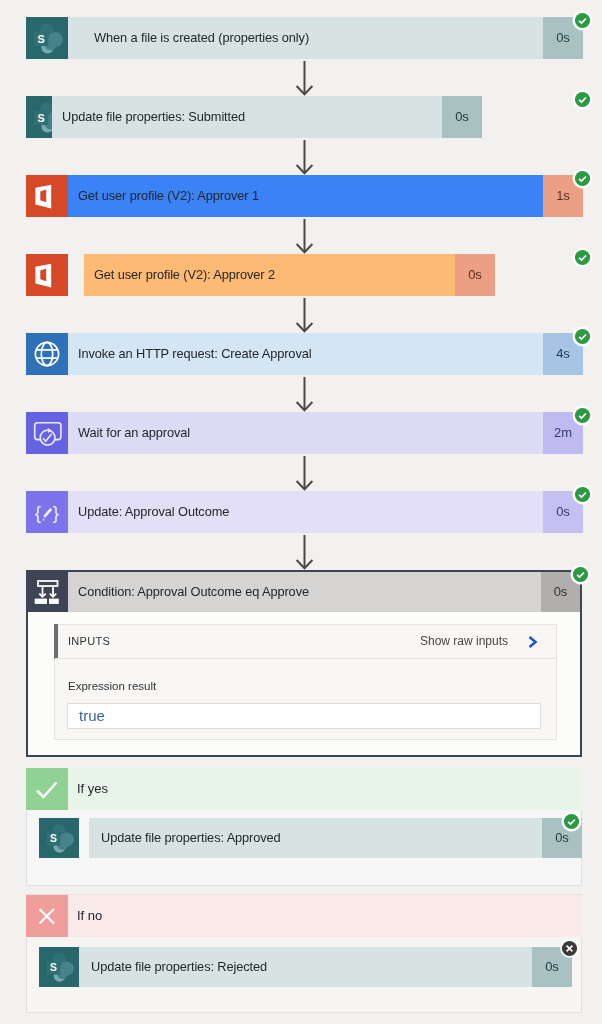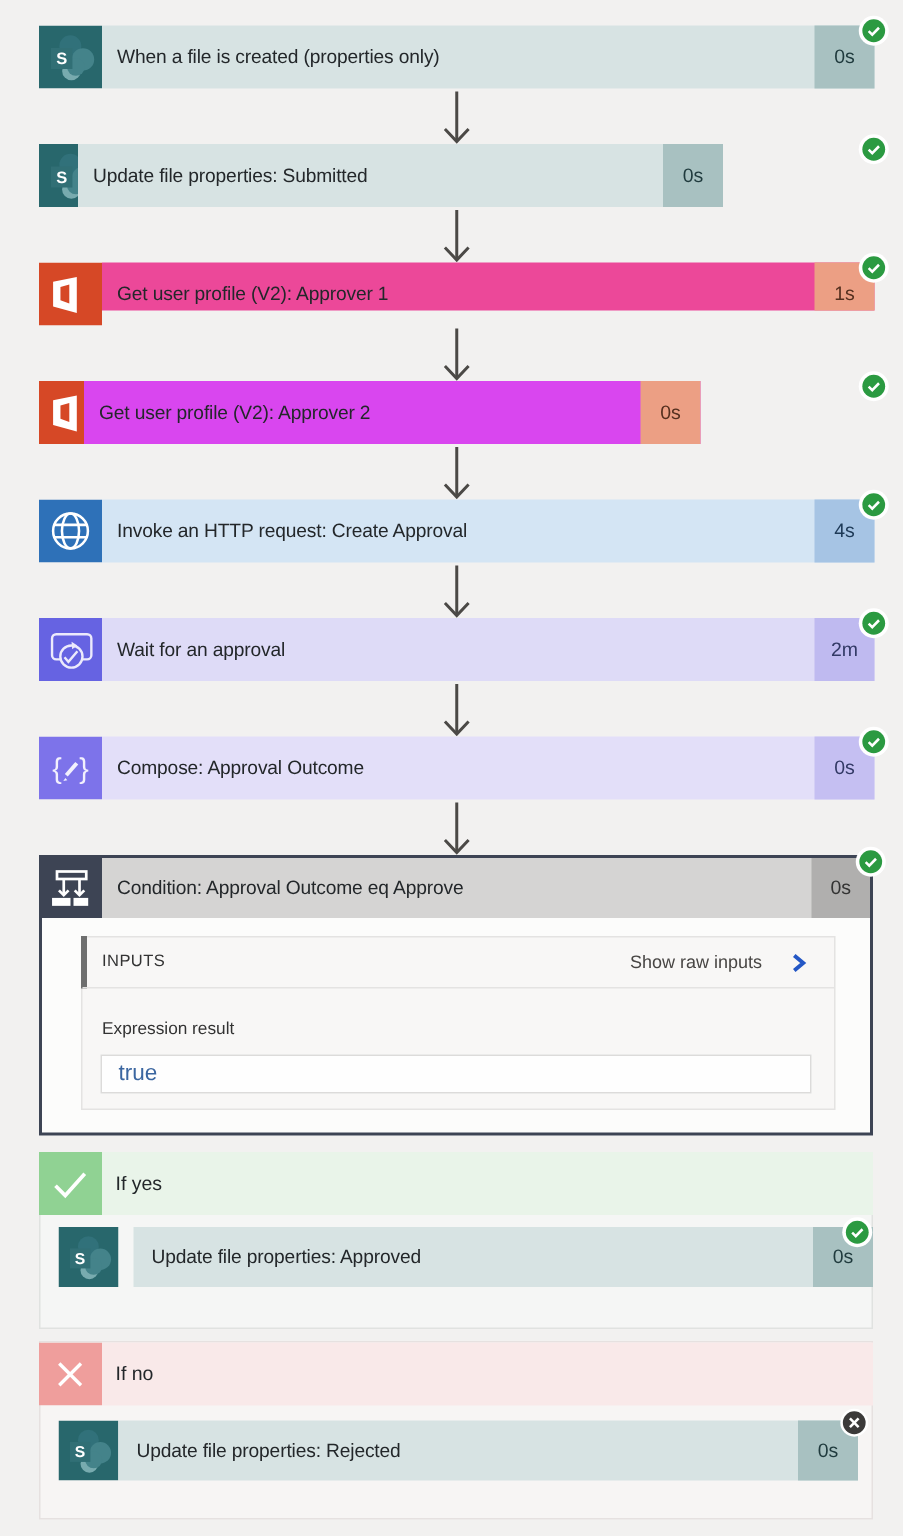--- a/index.html
+++ b/index.html
@@ -18,21 +18,21 @@
 <rect width="42" height="42" fill="#28676c"></rect>
 <circle cx="20.9" cy="13.8" r="7.3" fill="#31717a"></circle>
 <circle cx="29.3" cy="22.6" r="7.5" fill="#44838a"></circle>
 <circle cx="21.6" cy="30.3" r="6.2" fill="#78abaf"></circle>
 <circle cx="24.6" cy="27.6" r="5.9" fill="#44838a"></circle>
 <rect x="8" y="15" width="14.3" height="14" fill="#316f75"></rect>
 <text x="15.1" y="25.7" font-family="Liberation Sans, sans-serif" font-size="11" font-weight="bold" fill="#ffffff" text-anchor="middle">S</text>
 </svg>
     </div>
 <div class="abs bar" style="left:68px;top:17px;width:515px;height:42px;background:#d7e3e3">
-<div class="title" style="left:10px;line-height:42px">When a file is created (properties only)</div>
+<div class="title" style="left:26px;line-height:42px">When a file is created (properties only)</div>
 <div class="chip" style="background:#a8c1c1;color:#1f3a3d;line-height:42px">0s</div>
 </div>
 <svg class="abs" style="left:571.5px;top:9.5px" width="21" height="21" viewBox="0 0 21 21">
 <circle cx="10.5" cy="10.5" r="10" fill="#ffffff"></circle>
 <circle cx="10.5" cy="10.5" r="7.6" fill="#2b9a41"></circle>
 <polyline points="7.1,10.8 9.5,13.1 14,8.5" fill="none" stroke="#ffffff" stroke-width="1.7"></polyline>
 </svg>
 <svg class="abs" style="left:294px;top:60px" width="21" height="36" viewBox="0 0 21 36">
 <line x1="10.5" y1="1" x2="10.5" y2="34" stroke="#4b4946" stroke-width="2"></line>
 <polyline points="2.6,26 10.5,34.3 18.4,26" fill="none" stroke="#4b4946" stroke-width="2"></polyline>
@@ -60,40 +60,40 @@
 <svg class="abs" style="left:294px;top:139px" width="21" height="36" viewBox="0 0 21 36">
 <line x1="10.5" y1="1" x2="10.5" y2="34" stroke="#4b4946" stroke-width="2"></line>
 <polyline points="2.6,26 10.5,34.3 18.4,26" fill="none" stroke="#4b4946" stroke-width="2"></polyline>
 </svg>
 <div class="abs" style="left:26px;top:175px;width:42px;height:42px">
       <svg width="42" height="42" viewBox="0 0 42 42">
 <rect width="42" height="42" fill="#d64826"></rect>
 <path fill="#ffffff" fill-rule="evenodd" d="M9.4,12.8 L25.2,9.7 L25.2,33.6 L9.4,29.4 Z M14.3,16.4 L20.2,14.6 L20.2,27.3 L14.3,25.2 Z"></path>
 </svg>
     </div>
-<div class="abs bar" style="left:68px;top:175px;width:515px;height:32px;background:#ec4899">
+<div class="abs bar" style="left:68px;top:175px;width:515px;height:42px;background:#3b82f6">
 <div class="title" style="left:10px;line-height:42px">Get user profile (V2): Approver 1</div>
 <div class="chip" style="background:#ec9f84;color:#55301f;line-height:42px">1s</div>
 </div>
 <svg class="abs" style="left:571.5px;top:167.5px" width="21" height="21" viewBox="0 0 21 21">
 <circle cx="10.5" cy="10.5" r="10" fill="#ffffff"></circle>
 <circle cx="10.5" cy="10.5" r="7.6" fill="#2b9a41"></circle>
 <polyline points="7.1,10.8 9.5,13.1 14,8.5" fill="none" stroke="#ffffff" stroke-width="1.7"></polyline>
 </svg>
 <svg class="abs" style="left:294px;top:218px" width="21" height="36" viewBox="0 0 21 36">
 <line x1="10.5" y1="1" x2="10.5" y2="34" stroke="#4b4946" stroke-width="2"></line>
 <polyline points="2.6,26 10.5,34.3 18.4,26" fill="none" stroke="#4b4946" stroke-width="2"></polyline>
 </svg>
 <div class="abs" style="left:26px;top:254px;width:42px;height:42px">
       <svg width="42" height="42" viewBox="0 0 42 42">
 <rect width="42" height="42" fill="#d64826"></rect>
 <path fill="#ffffff" fill-rule="evenodd" d="M9.4,12.8 L25.2,9.7 L25.2,33.6 L9.4,29.4 Z M14.3,16.4 L20.2,14.6 L20.2,27.3 L14.3,25.2 Z"></path>
 </svg>
     </div>
-<div class="abs bar" style="left:56px;top:254px;width:411px;height:42px;background:#d946ef">
+<div class="abs bar" style="left:84px;top:254px;width:411px;height:42px;background:#fdba74">
 <div class="title" style="left:10px;line-height:42px">Get user profile (V2): Approver 2</div>
 <div class="chip" style="background:#ec9f84;color:#55301f;line-height:42px">0s</div>
 </div>
 <svg class="abs" style="left:571.5px;top:246.5px" width="21" height="21" viewBox="0 0 21 21">
 <circle cx="10.5" cy="10.5" r="10" fill="#ffffff"></circle>
 <circle cx="10.5" cy="10.5" r="7.6" fill="#2b9a41"></circle>
 <polyline points="7.1,10.8 9.5,13.1 14,8.5" fill="none" stroke="#ffffff" stroke-width="1.7"></polyline>
 </svg>
 <svg class="abs" style="left:294px;top:297px" width="21" height="36" viewBox="0 0 21 36">
 <line x1="10.5" y1="1" x2="10.5" y2="34" stroke="#4b4946" stroke-width="2"></line>
@@ -148,21 +148,21 @@
 <div class="abs" style="left:26px;top:491px;width:42px;height:42px">
       <svg width="42" height="42" viewBox="0 0 42 42">
 <rect width="42" height="42" fill="#7d73ea"></rect>
 <text x="12" y="27.5" font-family="Liberation Sans, sans-serif" font-size="19" fill="#f2f0fd" text-anchor="middle">{</text>
 <text x="30" y="27.5" font-family="Liberation Sans, sans-serif" font-size="19" fill="#f2f0fd" text-anchor="middle">}</text>
 <line x1="18.2" y1="25.8" x2="25.2" y2="17.8" stroke="#f2f0fd" stroke-width="2.6"></line>
 <path d="M17.6,27.6 L16.2,29.6 L18.9,29.2 Z" fill="#f2f0fd"></path>
 </svg>
     </div>
 <div class="abs bar" style="left:68px;top:491px;width:515px;height:42px;background:#e3dff9">
-<div class="title" style="left:10px;line-height:42px">Compose: Approval Outcome</div>
+<div class="title" style="left:10px;line-height:42px">Update: Approval Outcome</div>
 <div class="chip" style="background:#c5bff2;color:#333a66;line-height:42px">0s</div>
 </div>
 <svg class="abs" style="left:571.5px;top:483.5px" width="21" height="21" viewBox="0 0 21 21">
 <circle cx="10.5" cy="10.5" r="10" fill="#ffffff"></circle>
 <circle cx="10.5" cy="10.5" r="7.6" fill="#2b9a41"></circle>
 <polyline points="7.1,10.8 9.5,13.1 14,8.5" fill="none" stroke="#ffffff" stroke-width="1.7"></polyline>
 </svg>
 <svg class="abs" style="left:294px;top:534px" width="21" height="36" viewBox="0 0 21 36">
 <line x1="10.5" y1="1" x2="10.5" y2="34" stroke="#4b4946" stroke-width="2"></line>
 <polyline points="2.6,26 10.5,34.3 18.4,26" fill="none" stroke="#4b4946" stroke-width="2"></polyline>

